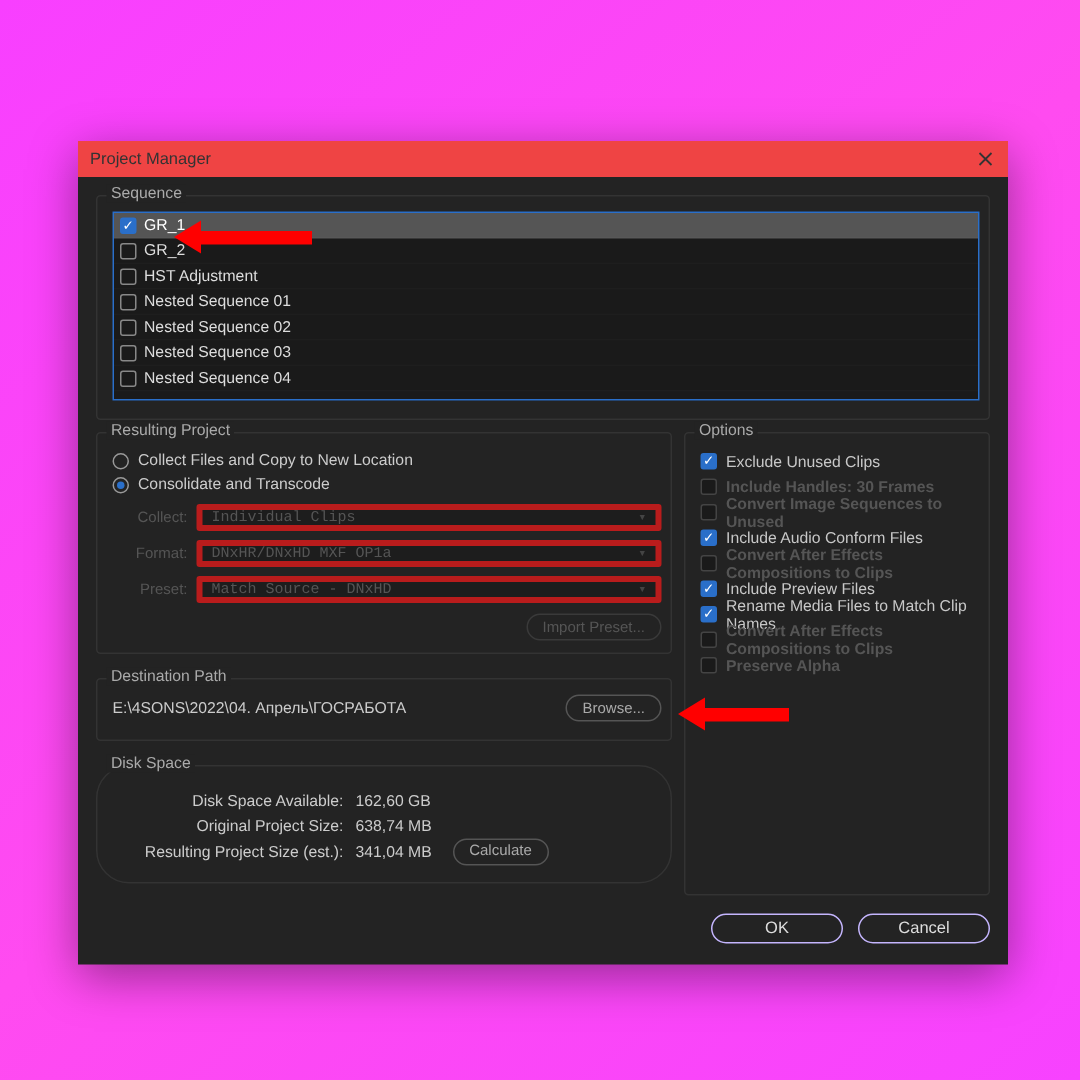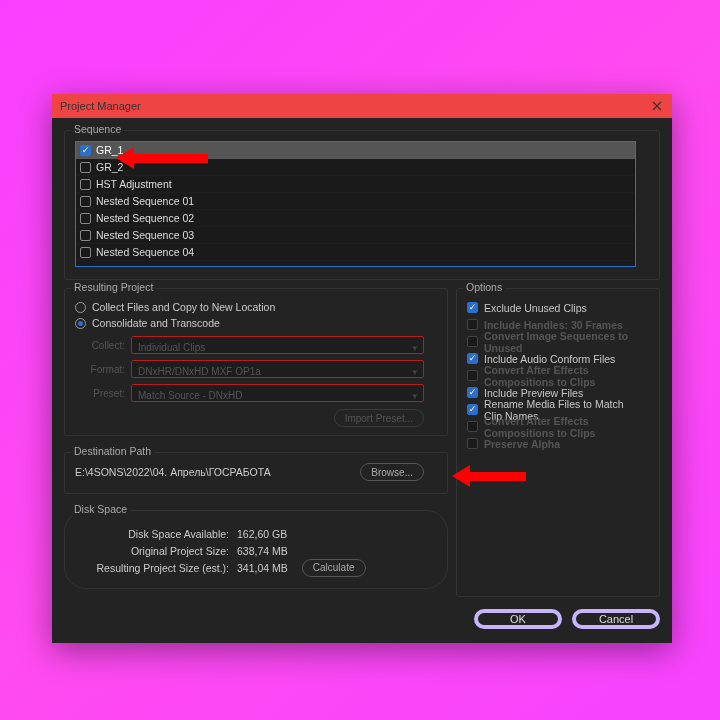--- a/index.html
+++ b/index.html
@@ -27,21 +27,21 @@
     align-items: center;
     padding: 0 8px;
     font-size: 11px;
   }
   .titlebar .spacer { flex: 1; }
   .close-x { width: 14px; height: 14px; display:flex; align-items:center; justify-content:center; cursor: default; color:#333;}
   .content { padding: 12px 12px 6px 12px; }
   .group {
     border: 1px solid #333;
     border-radius: 3px;
-    padding: 10px 23px 12px 10px;
+    padding: 10px 6px 12px 10px;
     margin-bottom: 8px;
     position: relative;
   }
   .group > .label {
     position: absolute;
     top: -8px;
     left: 6px;
     background: #232323;
     padding: 0 3px;
     font-size: 10.5px;
@@ -81,23 +81,23 @@
   .radio-row { display:flex; align-items:center; gap:6px; height:16px; font-size:10.5px; color:#ccc;}
   .radio {
     width:11px; height:11px; border-radius:50%;
     border:1px solid #999; display:inline-flex; align-items:center; justify-content:center;
     flex:none;
   }
   .radio.on::after { content:""; width:5px; height:5px; border-radius:50%; background:#2a6fc9; display:block;}
   .form-row { display:flex; align-items:center; gap:6px; height:20px; margin-top:4px;}
   .form-row .flabel { width:50px; text-align:right; color:#555; font-size:10px;}
   .form-row .fvalue {
-    flex:1; height:18px; background:#1d1d1d; border:1px solid #b91c1c;
+    flex:1; height:18px; background:#1d1d1d; border:4px solid #b91c1c;
     border-radius:2px; padding:0 6px; color:#555; font-size:10px;
-    display:flex; align-items:flex-end; justify-content:space-between;
+    display:flex; align-items:center; justify-content:space-between;font-family:Liberation Mono, monospace;
   }
   .form-row .fvalue .chev { color:#444; font-size:9px;}
   .btn-sm {
     height:18px; padding:0 10px; border:1px solid #555; border-radius:9px;
     background:transparent; color:#aaa; font-size:10px;
     display:inline-flex; align-items:center;
   }
   .btn-sm.disabled { color:#555; border-color:#3a3a3a;}
   .options .opt { display:flex; align-items:center; gap:6px; height:17px; font-size:10.5px;}
   .options .opt.dim { color:#555;font-weight:bold; }
@@ -105,21 +105,21 @@
   .path-row { display:flex; align-items:center; gap:8px;}
   .path-text { flex:1; color:#ccc; font-size:10.5px; padding:2px 0;}
   .disk-row { display:flex; height:17px; align-items:center; font-size:10.5px;}
   .disk-row .dlabel { width:154px; text-align:right; color:#ccc; }
   .disk-row .dval { margin-left:8px; color:#ccc;}
   .footer {
     display:flex; justify-content:flex-end; gap:10px;
     padding: 6px 12px 14px 12px;
   }
   .btn-main {
-    height:20px; width:88px; border:4px solid #c4b5fd; border-radius:10px;
+    height:20px; width:88px; border:1px solid #c4b5fd; border-radius:10px;
     background:transparent; color:#ddd; font-size:11px;
     display:inline-flex; align-items:center; justify-content:center;
   }
   
   .seqbox::-webkit-scrollbar { width:14px; }
   .seqbox::-webkit-scrollbar-track { background:#1a1a1a; }
   .seqbox::-webkit-scrollbar-thumb { background:#444; border-radius:3px; border:3px solid #1a1a1a;}
   
   .arrow {
     position:absolute; height:14px; display:flex; align-items:center;

